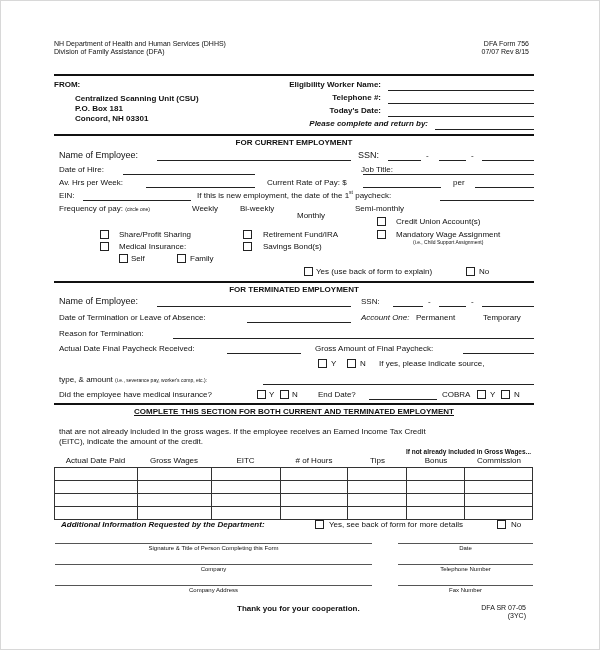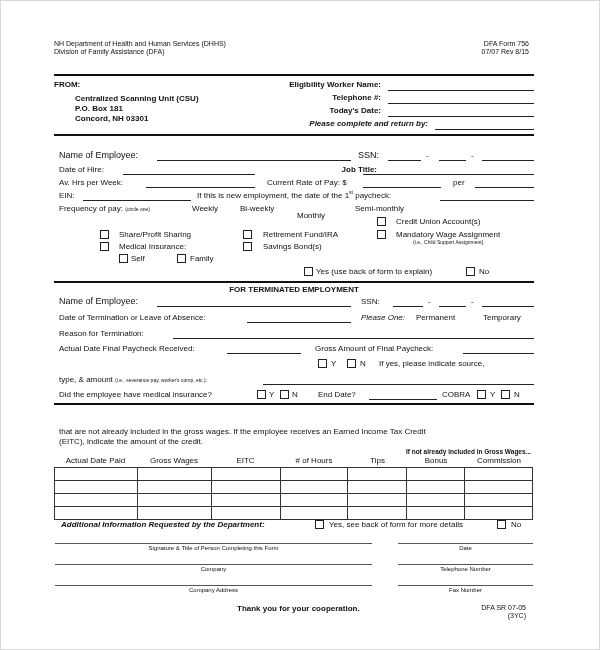--- a/index.html
+++ b/index.html
@@ -45,33 +45,34 @@
   <div class="line" style="left:387px;width:146px;top:89px;"></div>
   <div class="abs t8 b right" style="right:218px;top:92px;">Telephone #:</div>
   <div class="line" style="left:387px;width:146px;top:102px;"></div>
   <div class="abs t8 b right" style="right:218px;top:105px;">Today's Date:</div>
   <div class="line" style="left:387px;width:146px;top:115px;"></div>
   <div class="abs t8 b i right" style="right:171px;top:118px;">Please complete and return by:</div>
   <div class="line" style="left:434px;width:99px;top:128px;"></div>
 
   <div class="thick" style="left:53px;width:480px;top:133px;"></div>
 
+  <div class="abs t8 b center" style="left:53px;width:480px;top:137px;">FOR CURRENT EMPLOYMENT</div>
 
   <div class="abs t9" style="left:58px;top:149px;">Name of Employee:</div>
   <div class="line" style="left:156px;width:194px;top:159px;"></div>
   <div class="abs t9" style="left:357px;top:149px;">SSN:</div>
   <div class="line" style="left:387px;width:33px;top:159px;"></div>
   <div class="abs t8" style="left:425px;top:150px;">-</div>
   <div class="line" style="left:438px;width:27px;top:159px;"></div>
   <div class="abs t8" style="left:470px;top:150px;">-</div>
   <div class="line" style="left:481px;width:52px;top:159px;"></div>
 
   <div class="abs t8" style="left:58px;top:164px;">Date of Hire:</div>
   <div class="line" style="left:122px;width:132px;top:173px;"></div>
-  <div class="abs t8 right" style="right:222px;top:164px;font-weight:bold;">Job Title:</div>
+  <div class="abs t8 right" style="right:206px;top:164px;">Job Title:</div>
   <div class="line" style="left:362px;width:171px;top:173px;"></div>
 
   <div class="abs t8" style="left:58px;top:177px;">Av. Hrs per Week:</div>
   <div class="line" style="left:145px;width:109px;top:186px;"></div>
   <div class="abs t8" style="left:266px;top:177px;text-align:right;">Current Rate of Pay: $</div>
   <div class="line" style="left:362px;width:78px;top:186px;"></div>
   <div class="abs t8" style="left:452px;top:177px;">per</div>
   <div class="line" style="left:474px;width:59px;top:186px;"></div>
 
   <div class="abs t8" style="left:58px;top:190px;">EIN:</div>
@@ -119,21 +120,21 @@
   <div class="line" style="left:156px;width:194px;top:305px;"></div>
   <div class="abs t8" style="left:360px;top:296px;">SSN:</div>
   <div class="line" style="left:392px;width:30px;top:305px;"></div>
   <div class="abs t8" style="left:427px;top:296px;">-</div>
   <div class="line" style="left:438px;width:27px;top:305px;"></div>
   <div class="abs t8" style="left:470px;top:296px;">-</div>
   <div class="line" style="left:481px;width:52px;top:305px;"></div>
 
   <div class="abs t8" style="left:58px;top:312px;">Date of Termination or Leave of Absence:</div>
   <div class="line" style="left:246px;width:104px;top:321px;"></div>
-  <div class="abs t8 i" style="left:360px;top:312px;">Please One:</div>
+  <div class="abs t8 i" style="left:360px;top:312px;">Account One:</div>
   <div class="abs t8" style="left:415px;top:312px;">Permanent</div>
   <div class="abs t8" style="left:482px;top:312px;">Temporary</div>
 
   <div class="abs t8" style="left:58px;top:328px;">Reason for Termination:</div>
   <div class="line" style="left:172px;width:361px;top:337px;"></div>
 
   <div class="abs t8" style="left:58px;top:343px;">Actual Date Final Paycheck Received:</div>
   <div class="line" style="left:226px;width:74px;top:352px;"></div>
   <div class="abs t8" style="left:314px;top:343px;">Gross Amount of Final Paycheck:</div>
   <div class="line" style="left:462px;width:71px;top:352px;"></div>
@@ -155,20 +156,21 @@
   <div class="abs t8" style="left:317px;top:389px;">End Date?</div>
   <div class="line" style="left:368px;width:68px;top:398px;"></div>
   <div class="abs t8" style="left:441px;top:389px;">COBRA</div>
   <div class="cb" style="left:476px;top:389px;"></div>
   <div class="abs t8" style="left:489px;top:389px;">Y</div>
   <div class="cb" style="left:500px;top:389px;"></div>
   <div class="abs t8" style="left:513px;top:389px;">N</div>
 
   <div class="thick" style="left:53px;width:480px;top:402px;"></div>
 
+  <div class="abs t8 b u center" style="left:53px;width:480px;top:406px;">COMPLETE THIS SECTION FOR BOTH CURRENT AND TERMINATED EMPLOYMENT</div>
   <div class="abs t8" style="left:58px;top:426px;">that are not already included in the gross wages. If the employee receives an Earned Income Tax Credit</div>
   <div class="abs t8" style="left:58px;top:436px;">(EITC), indicate the amount of the credit.</div>
   <div class="abs b right" style="right:68px;top:447px;font-size:6.5px;">If not already included in Gross Wages...</div>
 
   <div class="abs t8 center" style="left:53px;width:83px;top:455px;">Actual Date Paid</div>
   <div class="abs t8 center" style="left:136px;width:74px;top:455px;">Gross Wages</div>
   <div class="abs t8 center" style="left:210px;width:69px;top:455px;">EITC</div>
   <div class="abs t8 center" style="left:279px;width:68px;top:455px;"># of Hours</div>
   <div class="abs t8 center" style="left:347px;width:59px;top:455px;">Tips</div>
   <div class="abs t8 center" style="left:406px;width:58px;top:455px;">Bonus</div>

